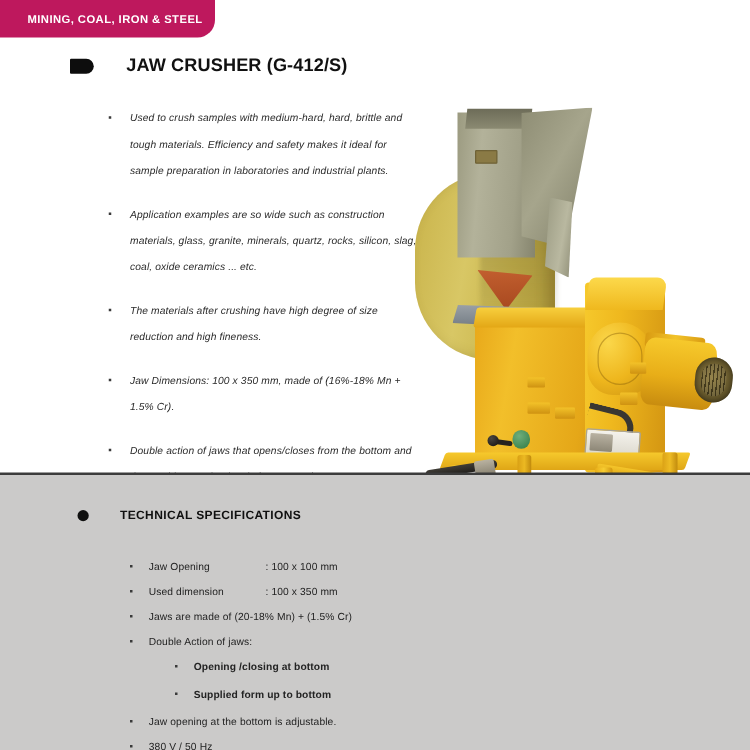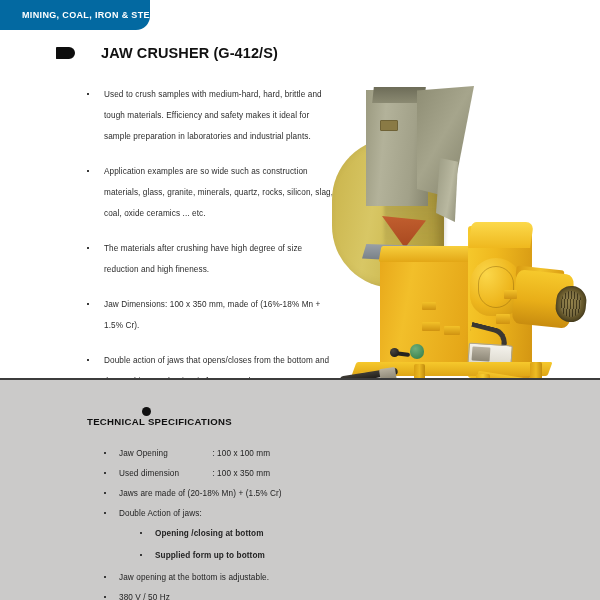--- a/index.html
+++ b/index.html
@@ -21,23 +21,23 @@
     width: 600px;
     height: 600px;
     background: #ffffff;
   }
 
   
   .category-tab {
     position: absolute;
     left: 0;
     top: 0;
-    width: 150px;
+    width: 172px;
     height: 30px;
-    background: #0369a1;
+    background: #be185d;
     border-bottom-right-radius: 14px;
     display: flex;
     align-items: center;
     box-sizing: border-box;
     padding-left: 22px;
   }
   .category-tab-label {
     color: #ffffff;
     font-size: 9px;
     font-weight: bold;
@@ -83,20 +83,21 @@
     list-style: none;
   }
   .intro-item {
     position: relative;
     padding-left: 18px;
     margin-bottom: 14px;
     font-size: 8.2px;
     line-height: 21px;
     color: #2b2b2b;
     letter-spacing: 0.1px;
+    font-style: italic;
   }
   .intro-item:last-child { margin-bottom: 0; }
   .intro-item .dot {
     position: absolute;
     left: 1px;
     top: 9px;
     width: 2px;
     height: 2px;
     background: #3a3a3a;
   }
@@ -405,21 +406,20 @@
     background: #cbcac9;
     z-index: 5;
   }
 
   .spec-head {
     position: absolute;
     left: 62px;
     top: 27px;
     display: flex;
     align-items: center;
-    flex-direction: column;
   }
   .spec-head-dot {
     width: 9px;
     height: 9px;
     background: #101010;
     border-radius: 50%;
     flex: none;
   }
   .spec-head-label {
     margin-left: 25px;

